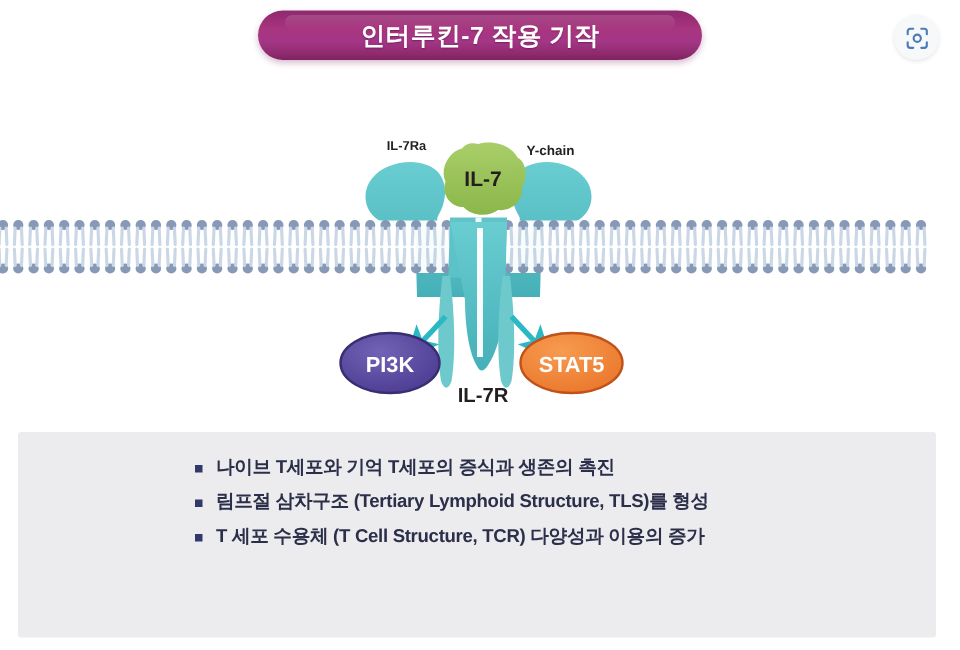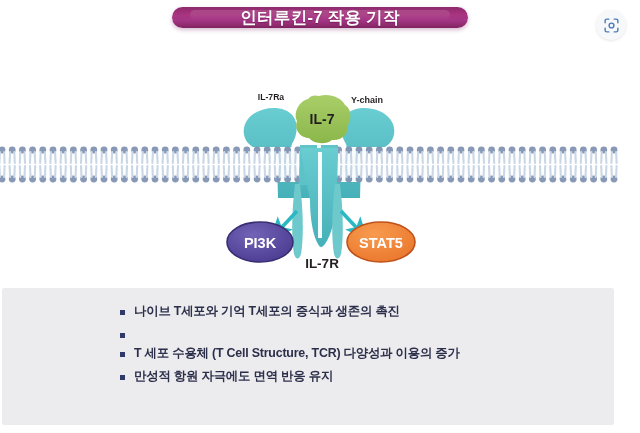--- a/index.html
+++ b/index.html
@@ -24,21 +24,21 @@
     background: #ffffff;
     overflow: hidden;
   }
 
   
   .title-banner {
     position: absolute;
     left: 172px;
     top: 7px;
     width: 296px;
-    height: 21px;
+    height: 33px;
     border-radius: 18px;
     background: linear-gradient(180deg, #8d2a6e 0%, #9c2e76 18%, #a8357f 38%, #a43687 62%, #8f2a6d 88%, #7d2260 100%);
     box-shadow: 0 2px 4px rgba(120,30,95,0.30);
     display: flex;
     align-items: center;
     justify-content: center;
   }
   .title-banner::after {
     content: "";
     position: absolute;
@@ -83,21 +83,21 @@
     left: 0;
     top: 48px;
     width: 640px;
     height: 234px;
   }
   .diagram svg { display: block; }
 
   
   .bullets-panel {
     position: absolute;
-    left: 2px;
+    left: 12px;
     top: 288px;
     width: 612px;
     height: 137px;
     background: #ececee;
     border-radius: 2px;
     padding: 16px 0 0 0;
   }
   .bullet-row {
     display: flex;
     align-items: flex-start;
@@ -610,24 +610,21 @@
     </svg>
   </div>
 
   <div class="bullets-panel">
     <div class="bullet-row">
       <span class="bullet-mark"></span>
       <span class="bullet-text">나이브 T세포와 기억 T세포의 증식과 생존의 촉진</span>
     </div>
     <div class="bullet-row">
       <span class="bullet-mark"></span>
+      <span class="bullet-text">림프절 삼차구조 (Tertiary Lymphoid Structure, TLS)를 형성</span>
     </div>
     <div class="bullet-row">
       <span class="bullet-mark"></span>
       <span class="bullet-text">T 세포 수용체 (T Cell Structure, TCR) 다양성과 이용의 증가</span>
     </div>
-    <div class="bullet-row">
-      <span class="bullet-mark"></span>
-      <span class="bullet-text">만성적 항원 자극에도 면역 반응 유지</span>
-    </div>
   </div>
 
 </div>
 
 </body></html>

